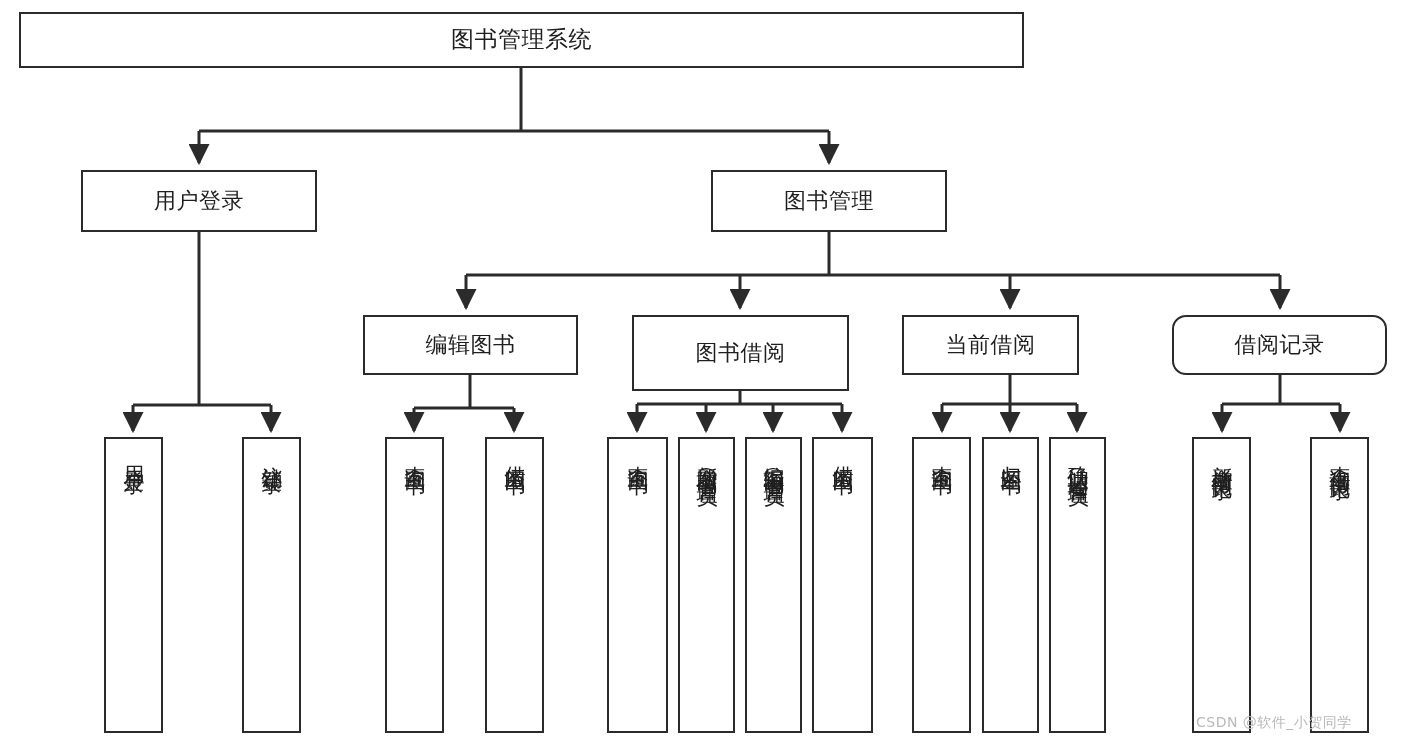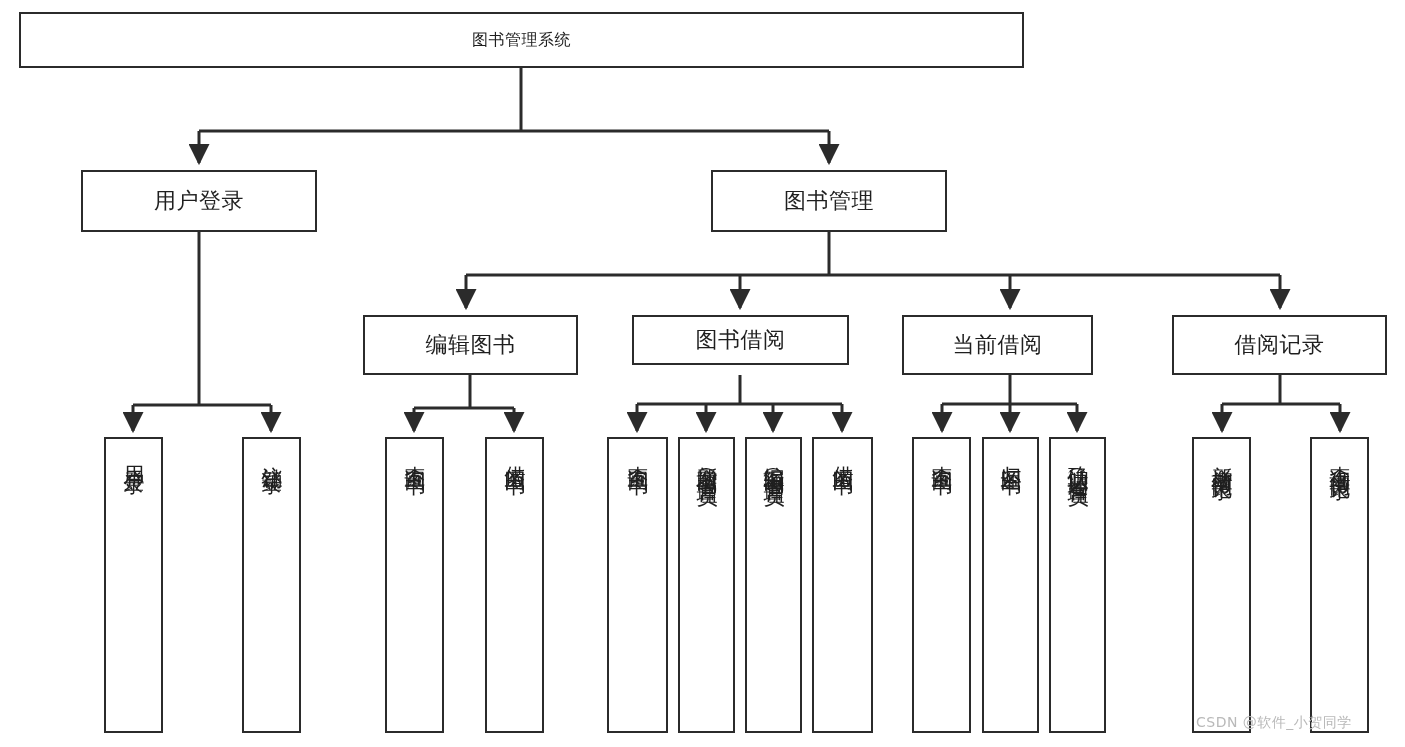--- a/index.html
+++ b/index.html
@@ -53,21 +53,21 @@
   }
   .node.vert .lbl {
     writing-mode: vertical-rl;
     text-orientation: upright;
     -webkit-writing-mode: vertical-rl;
     font-size: 21px;
     line-height: 1.18;
     letter-spacing: 3px;
     white-space: nowrap;
   }
-  .node.root .lbl { font-size: 16px; }
+  .node.root .lbl { font-size: 23px; }
   .watermark {
     position: absolute;
     font-size: 14px;
     color: #b9b9b9;
     letter-spacing: 0.5px;
     z-index: 6;
     white-space: nowrap;
     font-family: "DejaVu Sans", "Liberation Sans", sans-serif;
   }
 </style>
@@ -135,29 +135,29 @@
   </div>
 
   <div class="node" style="left:711px; top:170px; width:236px; height:62px;">
     <span class="lbl">图书管理</span>
   </div>
 
   <div class="node" style="left:363px; top:315px; width:215px; height:60px;">
     <span class="lbl">编辑图书</span>
   </div>
 
-  <div class="node" style="left:632px; top:315px; width:217px; height:50px;">
+  <div class="node" style="left:632px; top:315px; width:217px; height:76px;">
     <span class="lbl">图书借阅</span>
   </div>
 
-  <div class="node" style="left:902px; top:315px; width:191px; height:60px;">
+  <div class="node" style="left:902px; top:315px; width:177px; height:60px;">
     <span class="lbl">当前借阅</span>
   </div>
 
-  <div class="node" style="left:1172px; top:315px; width:215px; height:60px;">
+  <div class="node" style="left:1172px; top:315px; width:215px; height:60px;border-radius:14px;">
     <span class="lbl">借阅记录</span>
   </div>
 
   <div class="node vert" style="left:104px; top:437px; width:59px; height:296px;">
     <span class="lbl">用户登录</span>
   </div>
 
   <div class="node vert" style="left:242px; top:437px; width:59px; height:296px;">
     <span class="lbl">注销登录</span>
   </div>

